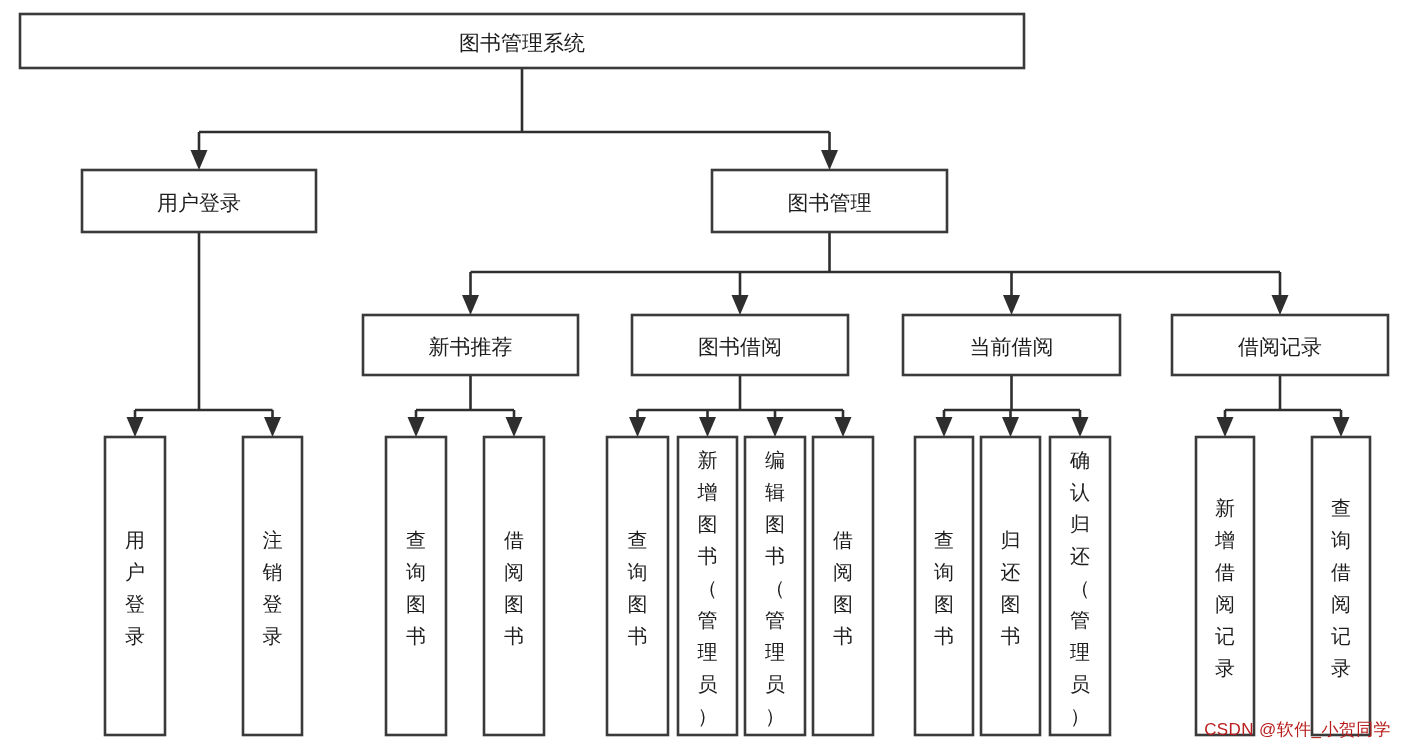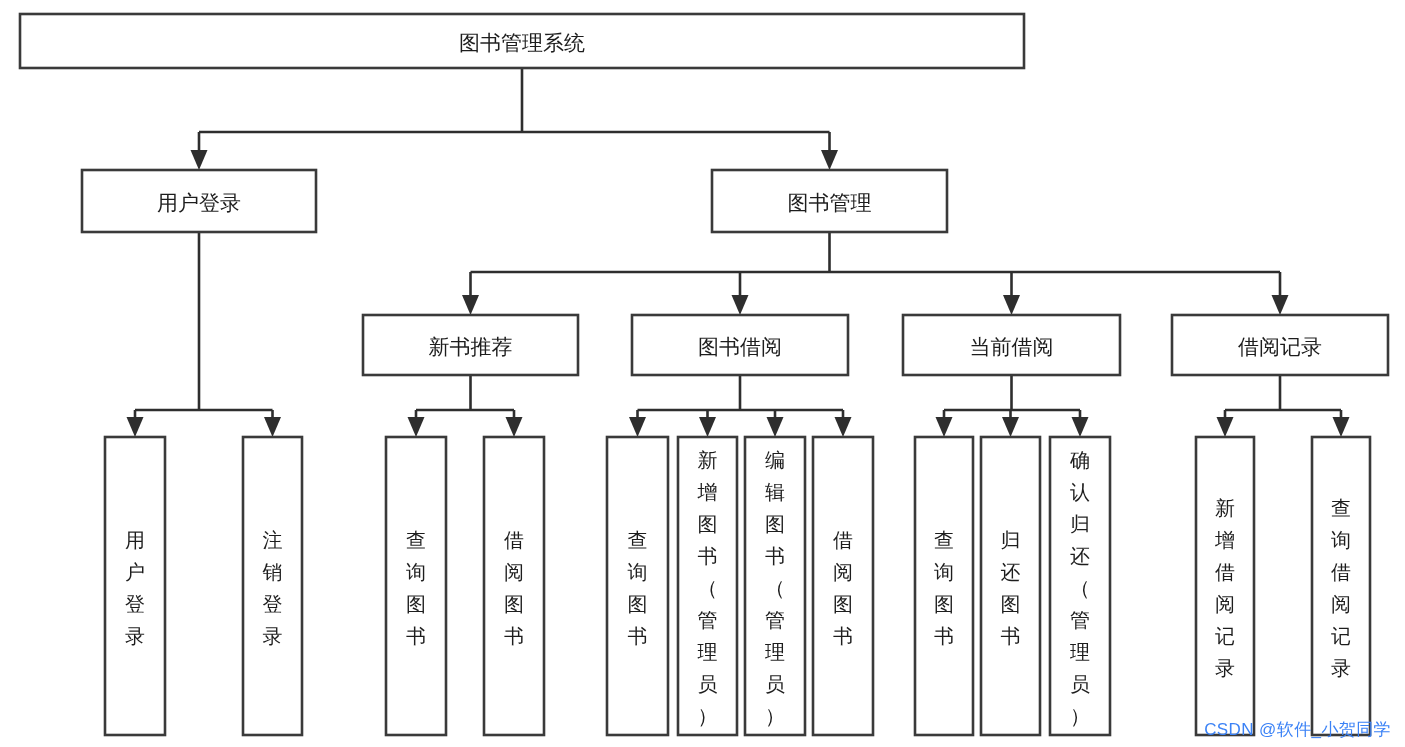--- a/index.html
+++ b/index.html
@@ -53,21 +53,21 @@
     font-size: 20px;
     fill: #1d1d1d;
     text-anchor: middle;
   }
   .watermark {
     position: absolute;
     right: 14px;
     bottom: 6px;
     font-family: "Liberation Sans", "DejaVu Sans", sans-serif;
     font-size: 17px;
-    color: #3b82f6;
+    color: #b91c1c;
     letter-spacing: 0.4px;
     white-space: nowrap;
     user-select: none;
   }
 </style>
 </head>
 <body>
 
 <div id="diagram-root">
   <svg class="flow" viewBox="0 0 1405 747" xmlns="http://www.w3.org/2000/svg">

